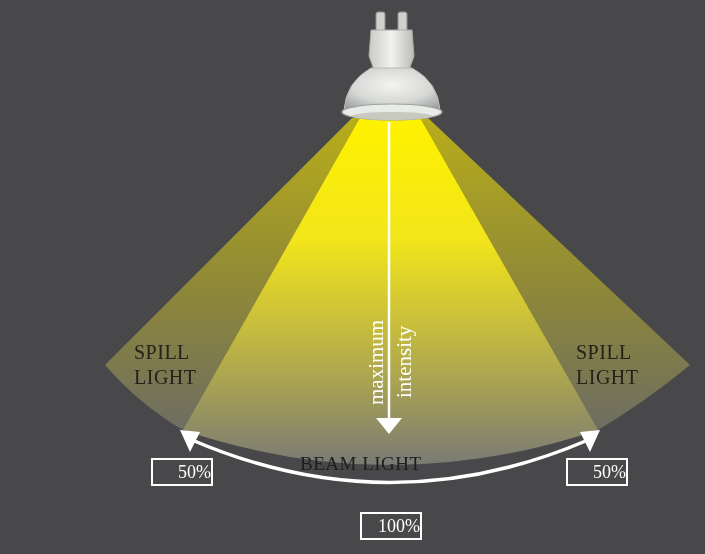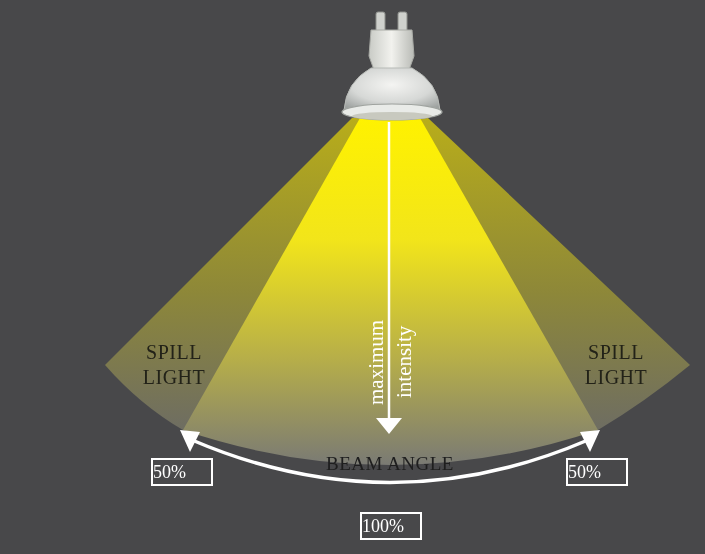--- a/index.html
+++ b/index.html
@@ -1,21 +1,21 @@
 <!DOCTYPE html>
 <html><head>
 <meta charset="utf-8">
 <style>
   html,body{margin:0;padding:0;}
   body{width:705px;height:554px;background:#48484a;overflow:hidden;position:relative;font-family:"DejaVu Serif","Liberation Serif",serif;}
   #stage{position:absolute;left:0;top:0;width:705px;height:554px;}
-  .lbl{position:absolute;font-family:"Liberation Serif","DejaVu Serif",serif;text-align:center;line-height:1.25;}
+  .lbl{position:absolute;font-family:"Liberation Serif","DejaVu Serif",serif;text-align:left;line-height:1.25;}
   .spill{color:#222218;font-size:20px;letter-spacing:0.5px;}
   .beam-lbl{color:#1e1e1e;font-size:19px;letter-spacing:0.5px;}
-  .pct{position:absolute;border:2px solid #ffffff;color:#ffffff;font-family:"Liberation Serif","DejaVu Serif",serif;font-size:18px;text-align:left;line-height:24px;box-sizing:border-box;height:28px;}
+  .pct{position:absolute;border:2px solid #ffffff;color:#ffffff;font-family:"Liberation Serif","DejaVu Serif",serif;font-size:18px;text-align:right;line-height:24px;box-sizing:border-box;height:28px;}
   .vert{position:absolute;color:#ffffff;font-family:"Liberation Serif","DejaVu Serif",serif;font-size:21px;transform-origin:left top;white-space:nowrap;}
 </style>
 </head>
 <body>
 
 <svg id="stage" viewBox="0 0 705 554" xmlns="http://www.w3.org/2000/svg">
   <defs>
     <linearGradient id="spillGrad" x1="0" y1="0" x2="0" y2="1">
       <stop offset="0" stop-color="#b8ad1a"></stop>
       <stop offset="0.55" stop-color="#8e8838"></stop>
@@ -70,17 +70,17 @@
 </div>
 
 <div class="lbl spill" style="left:576px;top:340px;width:80px;">
   <div>SPILL</div>
   <div>LIGHT</div>
 </div>
 
 <div class="vert" style="left:364px;top:405px;transform:rotate(-90deg);">maximum</div>
 <div class="vert" style="left:392px;top:398px;transform:rotate(-90deg);">intensity</div>
 
-<div class="lbl beam-lbl" style="left:300px;top:452px;width:180px;">BEAM ANGLE</div>
+<div class="lbl beam-lbl" style="left:300px;top:452px;width:180px;">BEAM LIGHT</div>
 
 <div class="pct" style="left:151px;top:458px;width:62px;">50%</div>
 <div class="pct" style="left:566px;top:458px;width:62px;">50%</div>
 <div class="pct" style="left:360px;top:512px;width:62px;">100%</div>
 
 </body></html>

